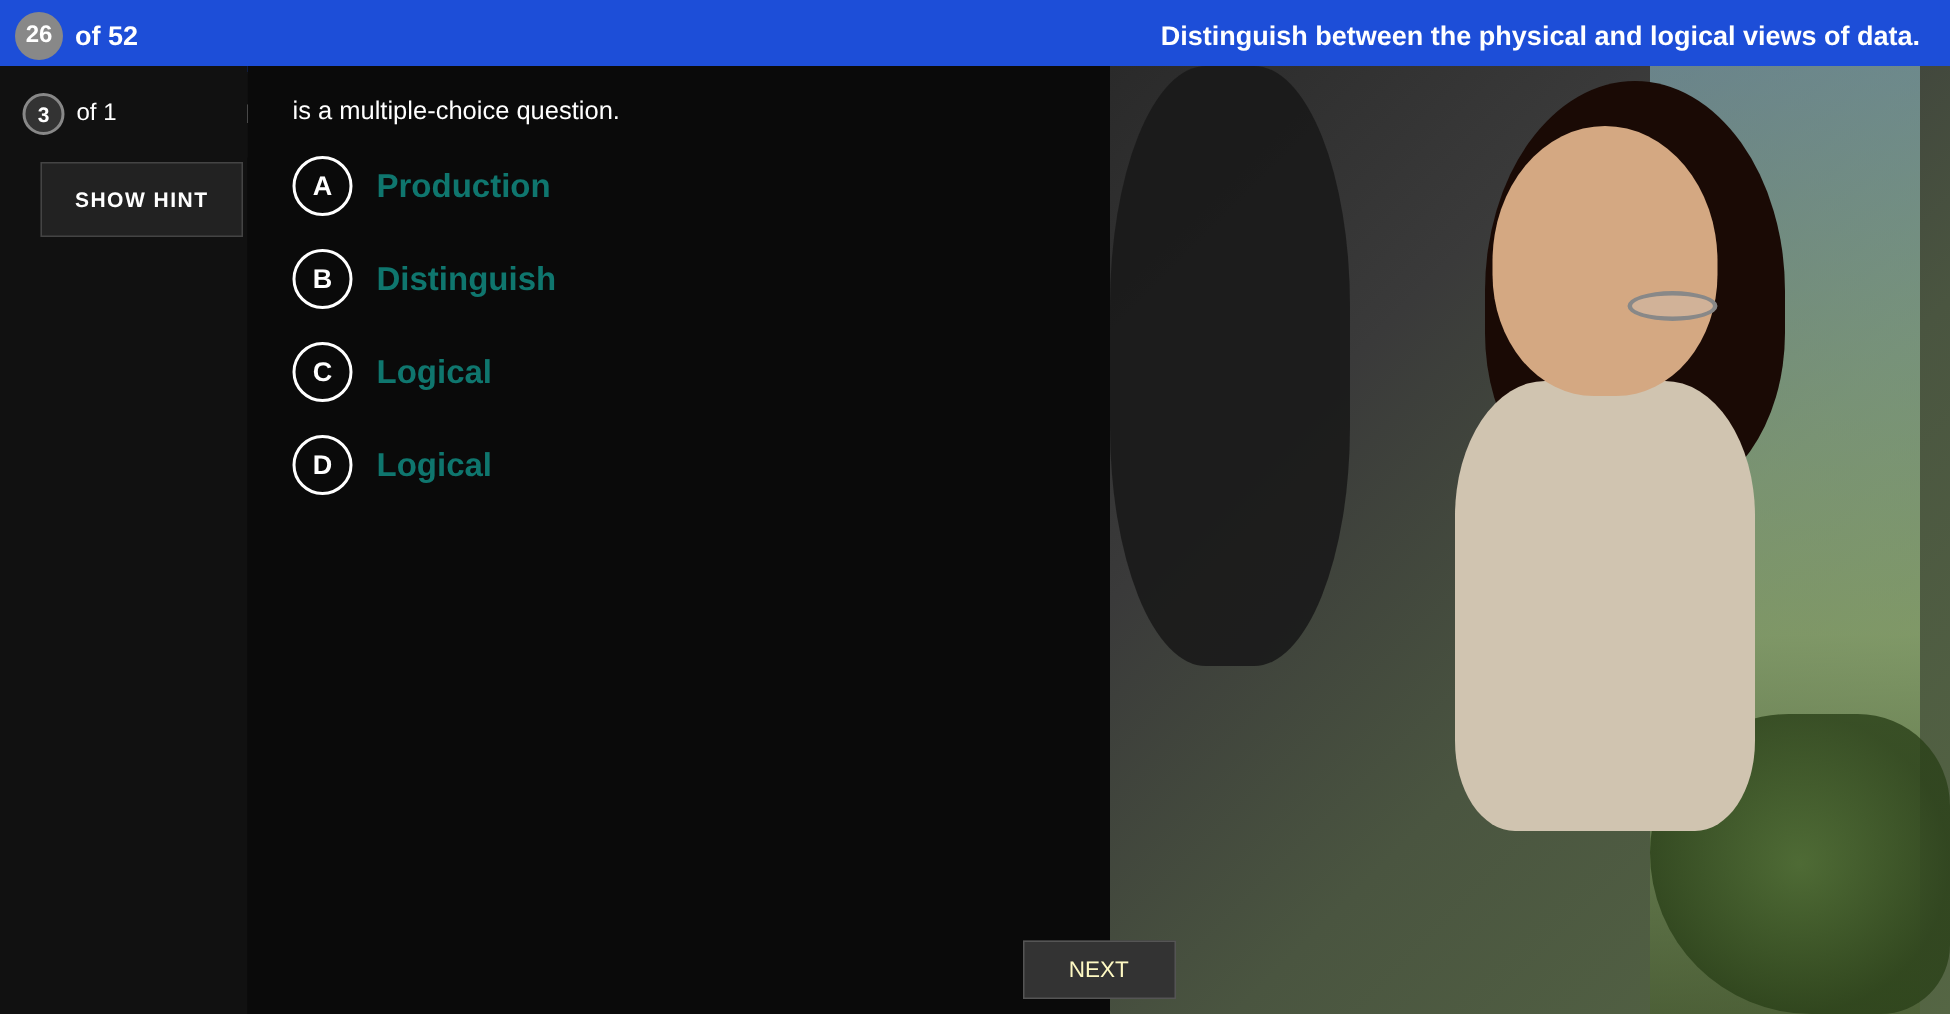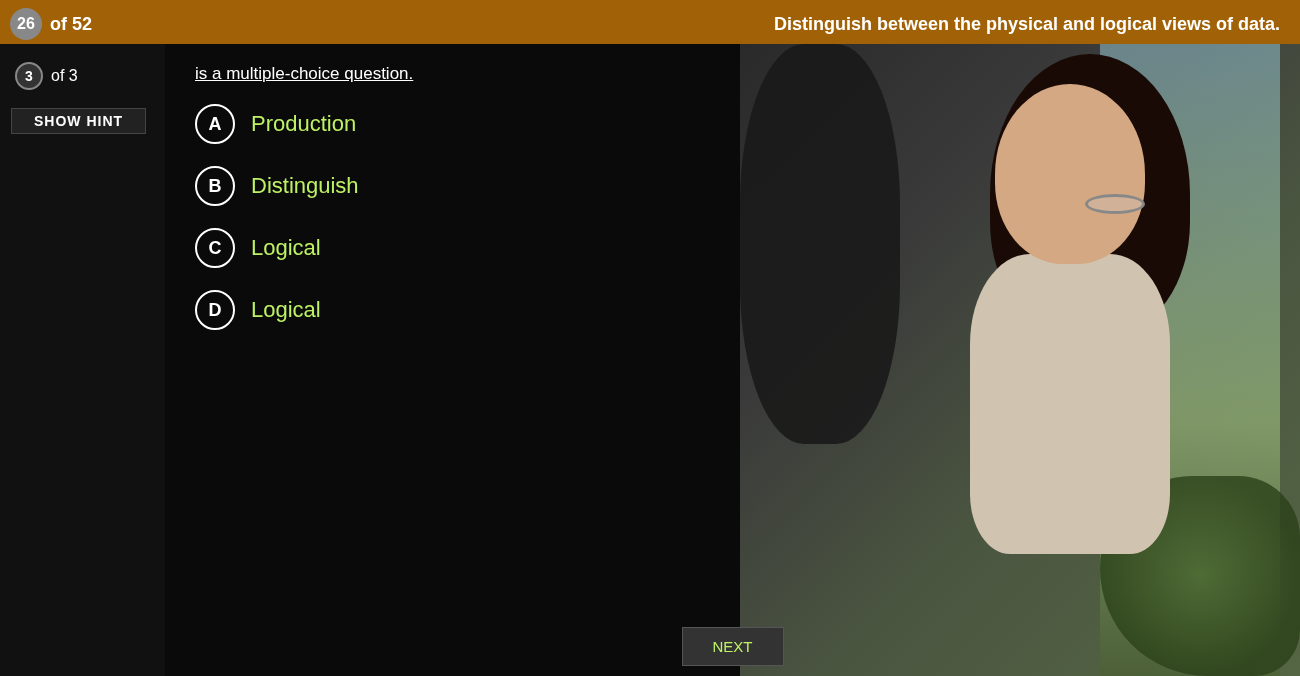--- a/index.html
+++ b/index.html
@@ -12,21 +12,21 @@
       overflow: hidden;
       position: relative;
     }
 
     
     .top-header {
       display: flex;
       align-items: center;
       justify-content: space-between;
       padding: 8px 20px 8px 10px;
-      background-color: #a16207;
+      background-color: #1d4ed8;
       border-bottom: 1px solid #222;
       min-height: 44px;
     }
 
     .card-counter {
       display: flex;
       align-items: center;
       gap: 8px;
       font-size: 18px;
       font-weight: bold;
@@ -81,22 +81,22 @@
       height: 28px;
       border-radius: 50%;
       background-color: #333;
       color: #fff;
       font-size: 14px;
       font-weight: bold;
       border: 2px solid #888;
     }
 
     .show-hint-btn {
-      margin: 8px 11px;
-      padding: 4px 12px;
+      margin: 8px 27px;
+      padding: 16px 12px;
       background-color: #222;
       color: #fff;
       border: 1px solid #444;
       cursor: pointer;
       font-size: 14px;
       font-weight: bold;
       letter-spacing: 1px;
       width: calc(100% - 30px);
       text-align: center;
     }
@@ -123,21 +123,20 @@
     .question-body {
       flex: 1;
       padding: 20px 30px;
       background-color: #0a0a0a;
       position: relative;
     }
 
     .question-type-text {
       font-size: 17px;
       color: #fff;
-      text-decoration: underline;
     }
 
     .answer-options {
       display: flex;
       flex-direction: column;
       gap: 22px;
       margin-top: 20px;
     }
 
     .answer-option {
@@ -157,22 +156,22 @@
       border: 2px solid #fff;
       color: #fff;
       font-size: 18px;
       font-weight: bold;
       flex-shrink: 0;
       background-color: transparent;
     }
 
     .option-label {
       font-size: 22px;
-      font-weight: normal;
-      color: #bef264;
+      font-weight: bold;
+      color: #0f766e;
     }
 
     
     .image-panel {
       position: absolute;
       right: 0;
       top: 44px;
       width: 560px;
       bottom: 0;
       overflow: hidden;
@@ -297,21 +296,21 @@
       position: absolute;
       bottom: 10px;
       left: 50%;
       transform: translateX(-50%);
       z-index: 10;
     }
 
     .next-btn {
       padding: 10px 30px;
       background-color: #333;
-      color: #bef264;
+      color: #fef9c3;
       border: 1px solid #555;
       cursor: pointer;
       font-size: 15px;
       min-width: 100px;
       margin-top: 28px;
     }
   </style>
 </head>
 <body>
 
@@ -325,21 +324,21 @@
 
 <div class="question-bar">
   <span>The view of data that focuses on the format and location of the data is referred to as the __ view of data.</span>
 </div>
 
 <div class="main-content">
 
   <div class="left-panel">
     <div class="step-indicator">
       <span class="step-badge">3</span>
-      <span>of 3</span>
+      <span>of 1</span>
     </div>
     <button class="show-hint-btn">SHOW HINT</button>
   </div>
 
   <div class="question-body">
     <p class="question-type-text">is a multiple-choice question.</p>
 
     <div class="answer-options">
 
       <div class="answer-option">

